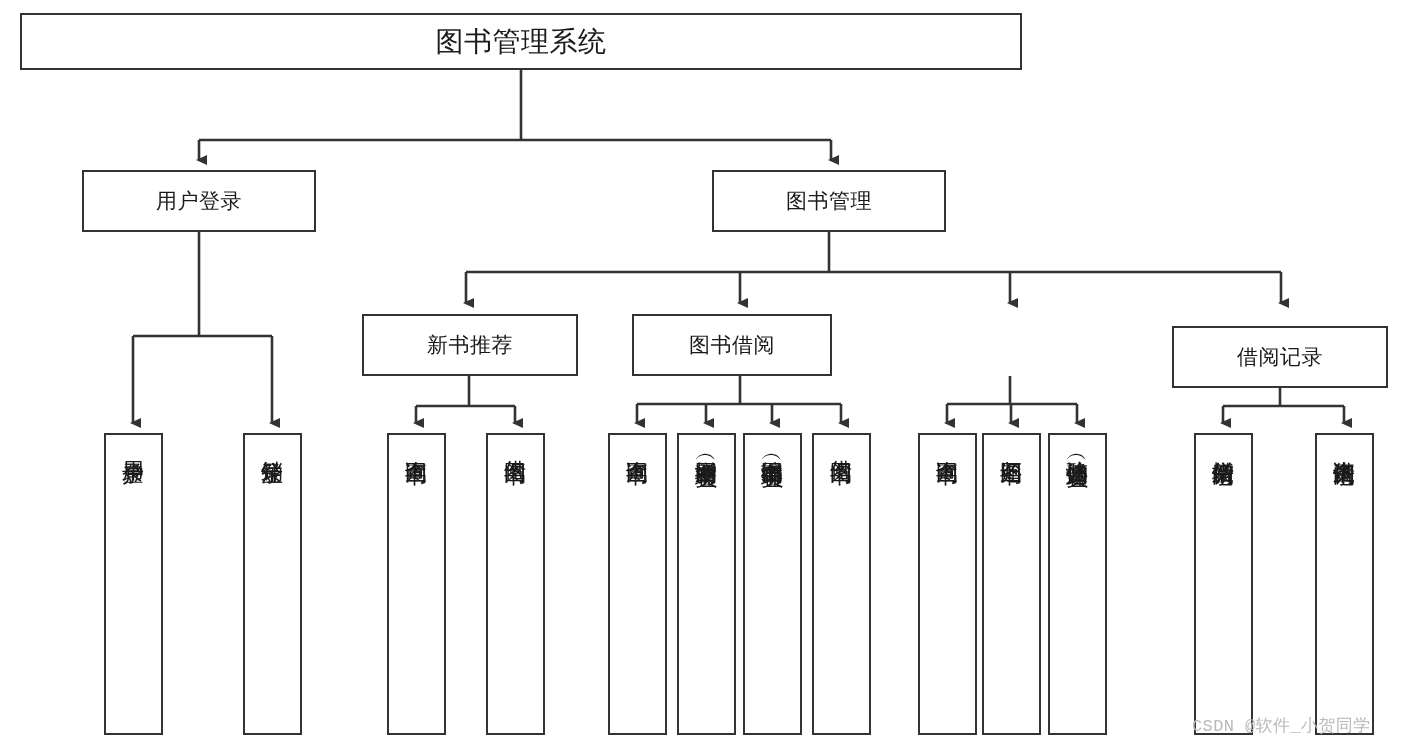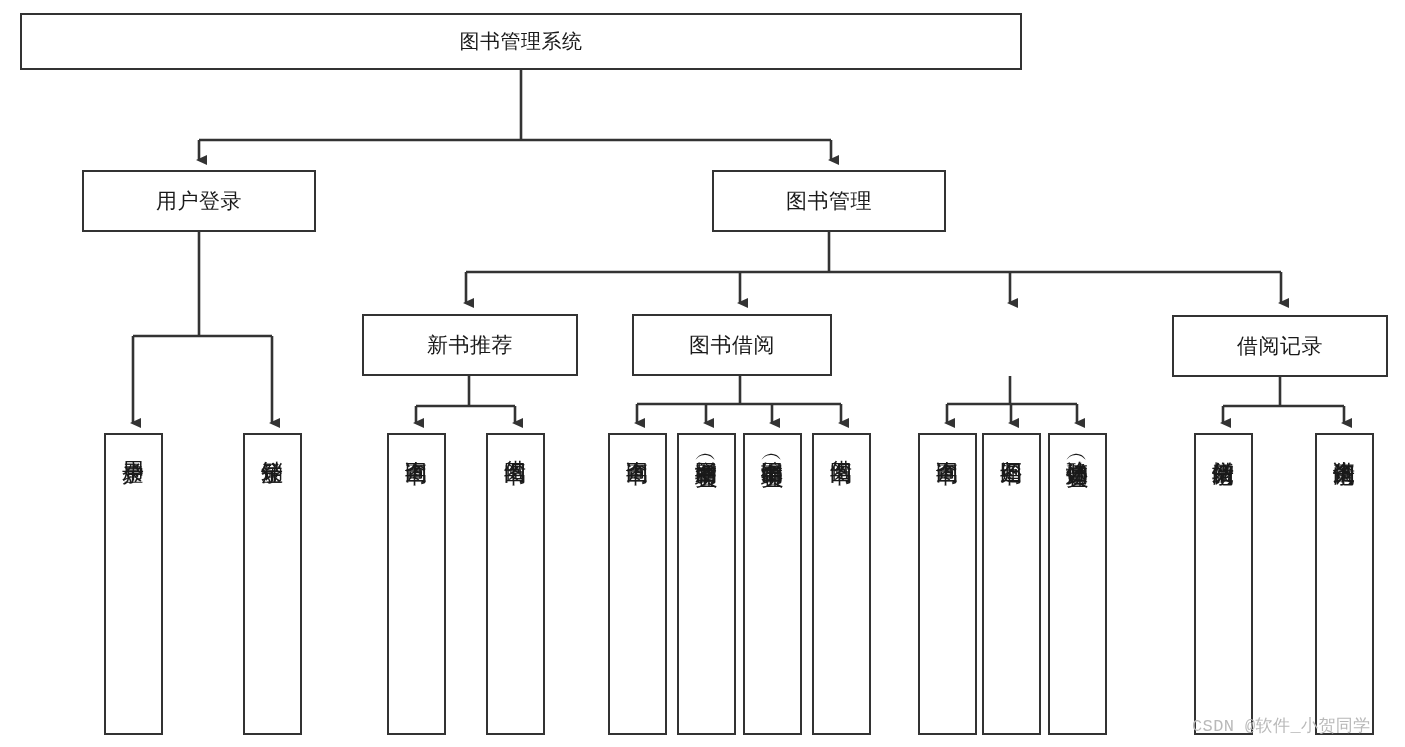--- a/index.html
+++ b/index.html
@@ -41,21 +41,21 @@
     text-align: center;
     line-height: 1.18;
     letter-spacing: 0.5px;
   }
   
   .node.horiz .lbl {
     font-size: 21px;
     white-space: nowrap;
   }
   .node.root .lbl {
-    font-size: 20px;
+    font-size: 28px;
     text-align: center;
   }
   
   .node.vert {
     align-items: flex-start;
     justify-content: center;
     padding-top: 8px;
   }
   .node.vert .lbl {
     writing-mode: vertical-rl;
@@ -140,21 +140,21 @@
   <div class="node horiz" style="left:362px; top:314px; width:216px; height:62px;">
     <span class="lbl">新书推荐</span>
   </div>
 
   <div class="node horiz" style="left:712px; top:170px; width:234px; height:62px;">
     <span class="lbl">图书管理</span>
   </div>
   <div class="node horiz" style="left:632px; top:314px; width:200px; height:62px;">
     <span class="lbl">图书借阅</span>
   </div>
-  <div class="node horiz" style="left:1172px; top:315px; width:216px; height:62px;">
+  <div class="node horiz" style="left:1172px; top:326px; width:216px; height:62px;">
     <span class="lbl">借阅记录</span>
   </div>
 
   <div class="node vert" style="left:104px; top:433px; width:59px; height:302px;">
     <span class="lbl">用户登录</span>
   </div>
   <div class="node vert" style="left:243px; top:433px; width:59px; height:302px;">
     <span class="lbl">注销登录</span>
   </div>
 

